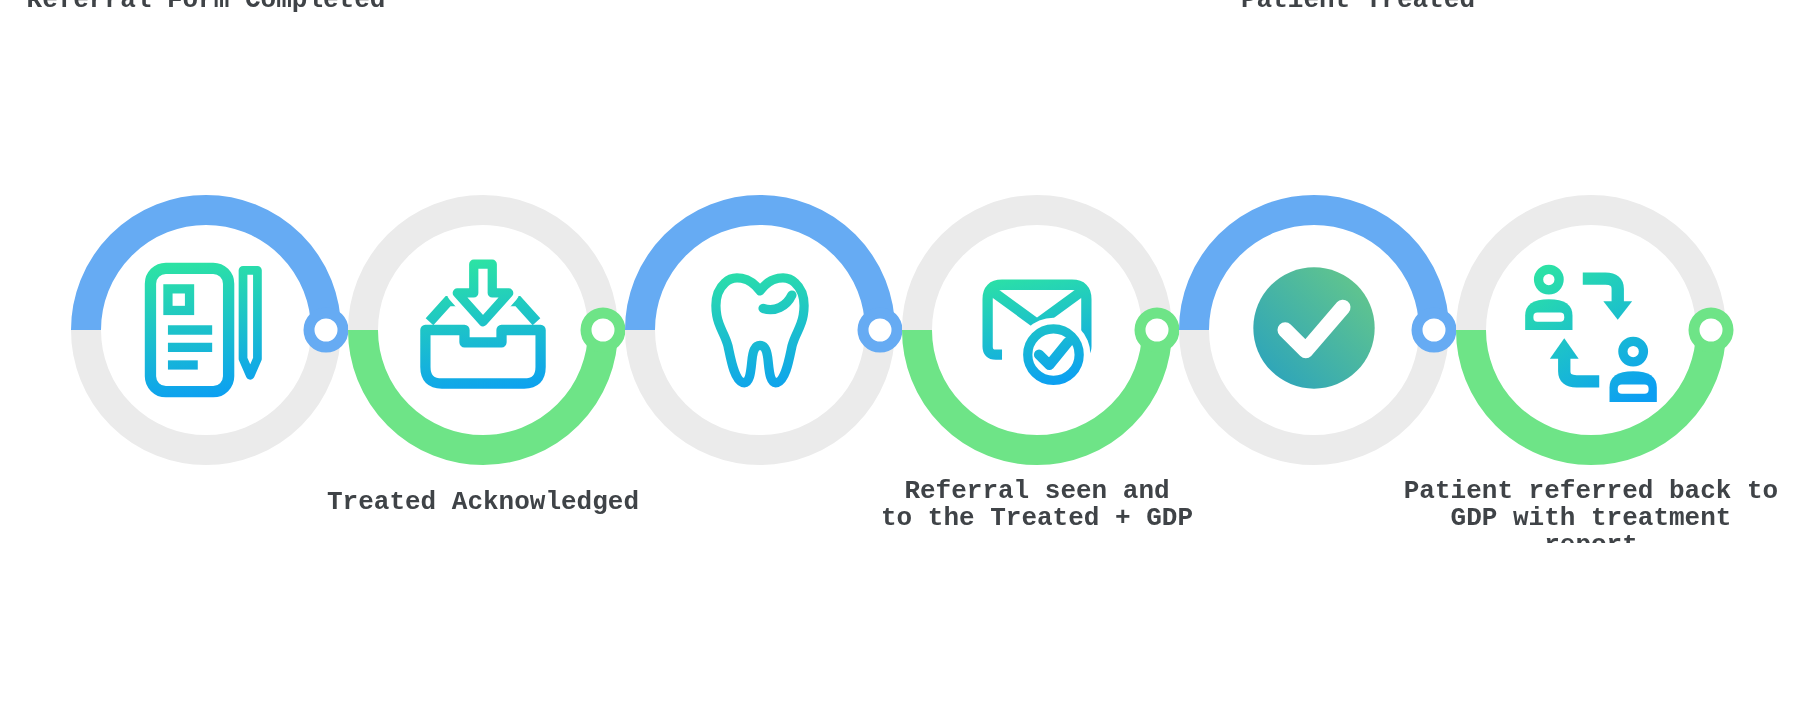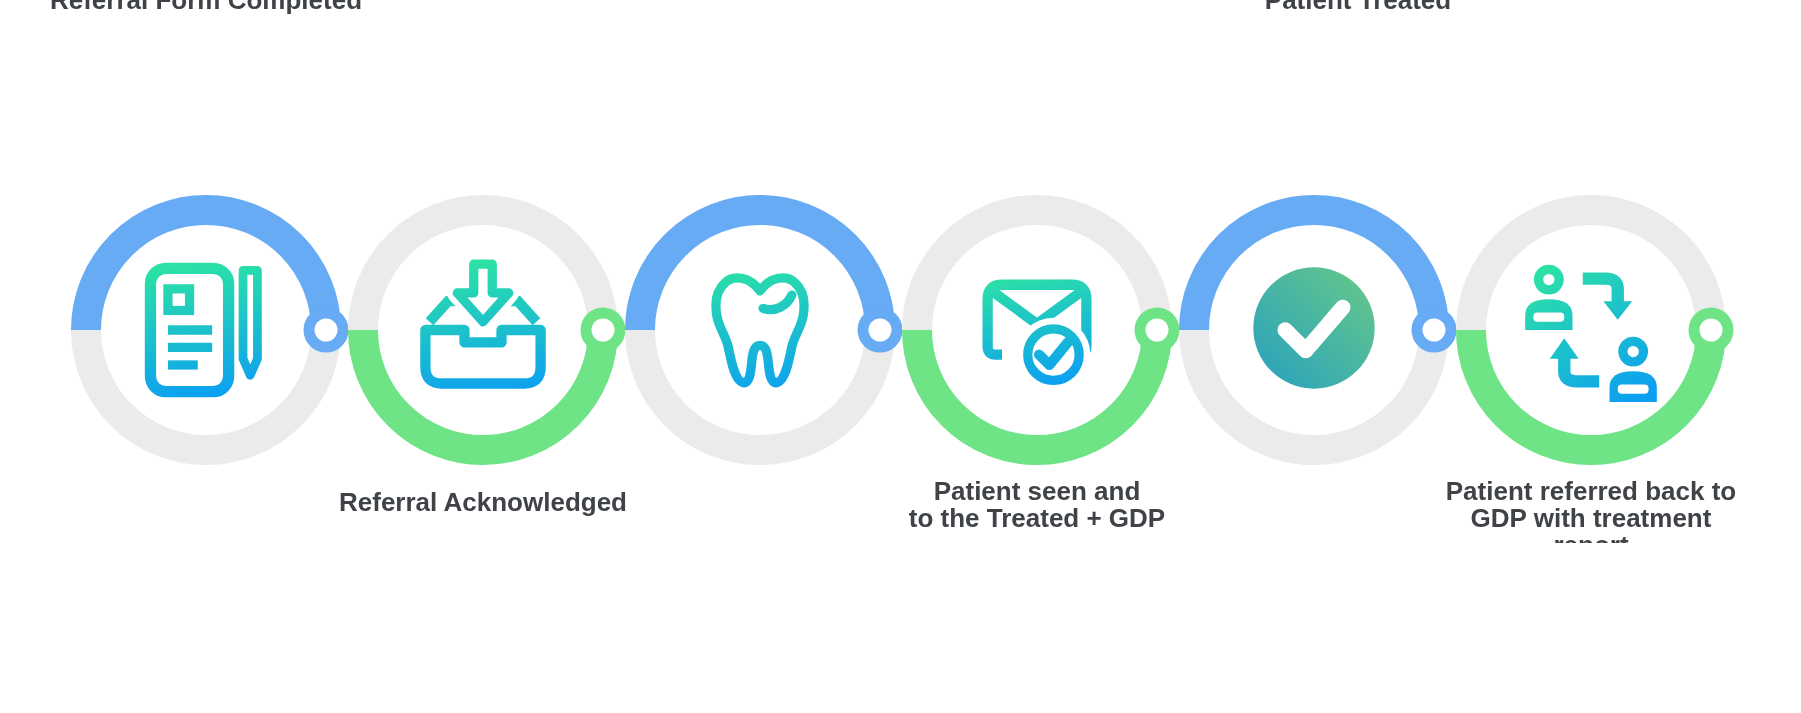--- a/index.html
+++ b/index.html
@@ -1,21 +1,21 @@
 <!DOCTYPE html>
 <html><head>
 <meta charset="utf-8">
 <style>
   html,body{margin:0;padding:0;background:#fff;}
   .canvas{
     position:relative;
     width:1801px;height:543px;
     background:#ffffff;
     overflow:hidden;
-    font-family:Liberation Sans, sans-serif;
+    font-family:Liberation Mono, monospace;
   }
   svg.ring{position:absolute;top:180px;}
   svg.icon{position:absolute;top:258px;}
   .label{
     position:absolute;
     width:440px;
     text-align:center;
     font-weight:bold;
     font-size:26px;
     line-height:27px;
@@ -69,21 +69,21 @@
             <stop offset="1" stop-color="#0C9FF2"></stop>
         </linearGradient>
       </defs>
       <path d="M14,70 H52 V82 H88 V70 H126 V106 Q126,122 110,122 H30 Q14,122 14,106 Z" fill="none" stroke="url(#g2)" stroke-width="10" stroke-linejoin="round"></path>
       <path d="M50,42 L36,42 L18,62" fill="none" stroke="url(#g2)" stroke-width="10"></path>
       <path d="M90,42 L104,42 L122,62" fill="none" stroke="url(#g2)" stroke-width="10"></path>
       <path d="M61,6 H79 V34 H95 L70,62 L45,34 H61 Z" fill="#ffffff" stroke="#ffffff" stroke-width="20" stroke-linejoin="round"></path>
       <path d="M61,6 H79 V34 H95 L70,62 L45,34 H61 Z" fill="#ffffff" stroke="url(#g2)" stroke-width="9" stroke-linejoin="round"></path>
     </svg>
     <div class="label label-bottom single" style="left:263px">
-      <span>Referral Acknowledged</span>
+      <span>Treated Acknowledged</span>
     </div>
   </div>
 
   <div>
     <div class="label label-top" style="left:540px">
     </div>
     <svg class="ring" style="left:610px" width="300" height="300" viewBox="0 0 300 300">
       <path d="M270,150 A120,120 0 0 1 30,150" fill="none" stroke="#EBEBEB" stroke-width="30"></path>
       <path d="M30,150 A120,120 0 0 1 270,150" fill="none" stroke="#66ABF3" stroke-width="30"></path>
       <circle cx="270" cy="150" r="17" fill="#ffffff" stroke="#66ABF3" stroke-width="11"></circle>
@@ -113,21 +113,21 @@
             <stop offset="1" stop-color="#0C9FF2"></stop>
         </linearGradient>
       </defs>
       <path d="M36,94 L30,94 Q22,94 22,86 L22,40 Q22,26 36,26 L104,26 Q118,26 118,40 L118,86 Q118,94 110,94 L104,94" fill="none" stroke="url(#g4)" stroke-width="10" stroke-linejoin="round"></path>
       <path d="M26,32 L70,64 L114,32" fill="none" stroke="url(#g4)" stroke-width="10"></path>
       <circle cx="86" cy="94" r="36" fill="#ffffff"></circle>
       <circle cx="86" cy="94" r="25" fill="#ffffff" stroke="url(#g4)" stroke-width="9"></circle>
       <path d="M72,94 L82,104 L100,82" fill="none" stroke="url(#g4)" stroke-width="10" stroke-linecap="round" stroke-linejoin="round"></path>
     </svg>
     <div class="label label-bottom" style="left:817px">
-      <span>Patient seen and</span>
+      <span>Referral seen and</span>
       <span>to the Treated + GDP</span>
     </div>
   </div>
 
   <div>
     <div class="label label-top" style="left:1138px">
       <span>Patient Treated</span>
     </div>
     <svg class="ring" style="left:1164px" width="300" height="300" viewBox="0 0 300 300">
       <path d="M270,150 A120,120 0 0 1 30,150" fill="none" stroke="#EBEBEB" stroke-width="30"></path>

